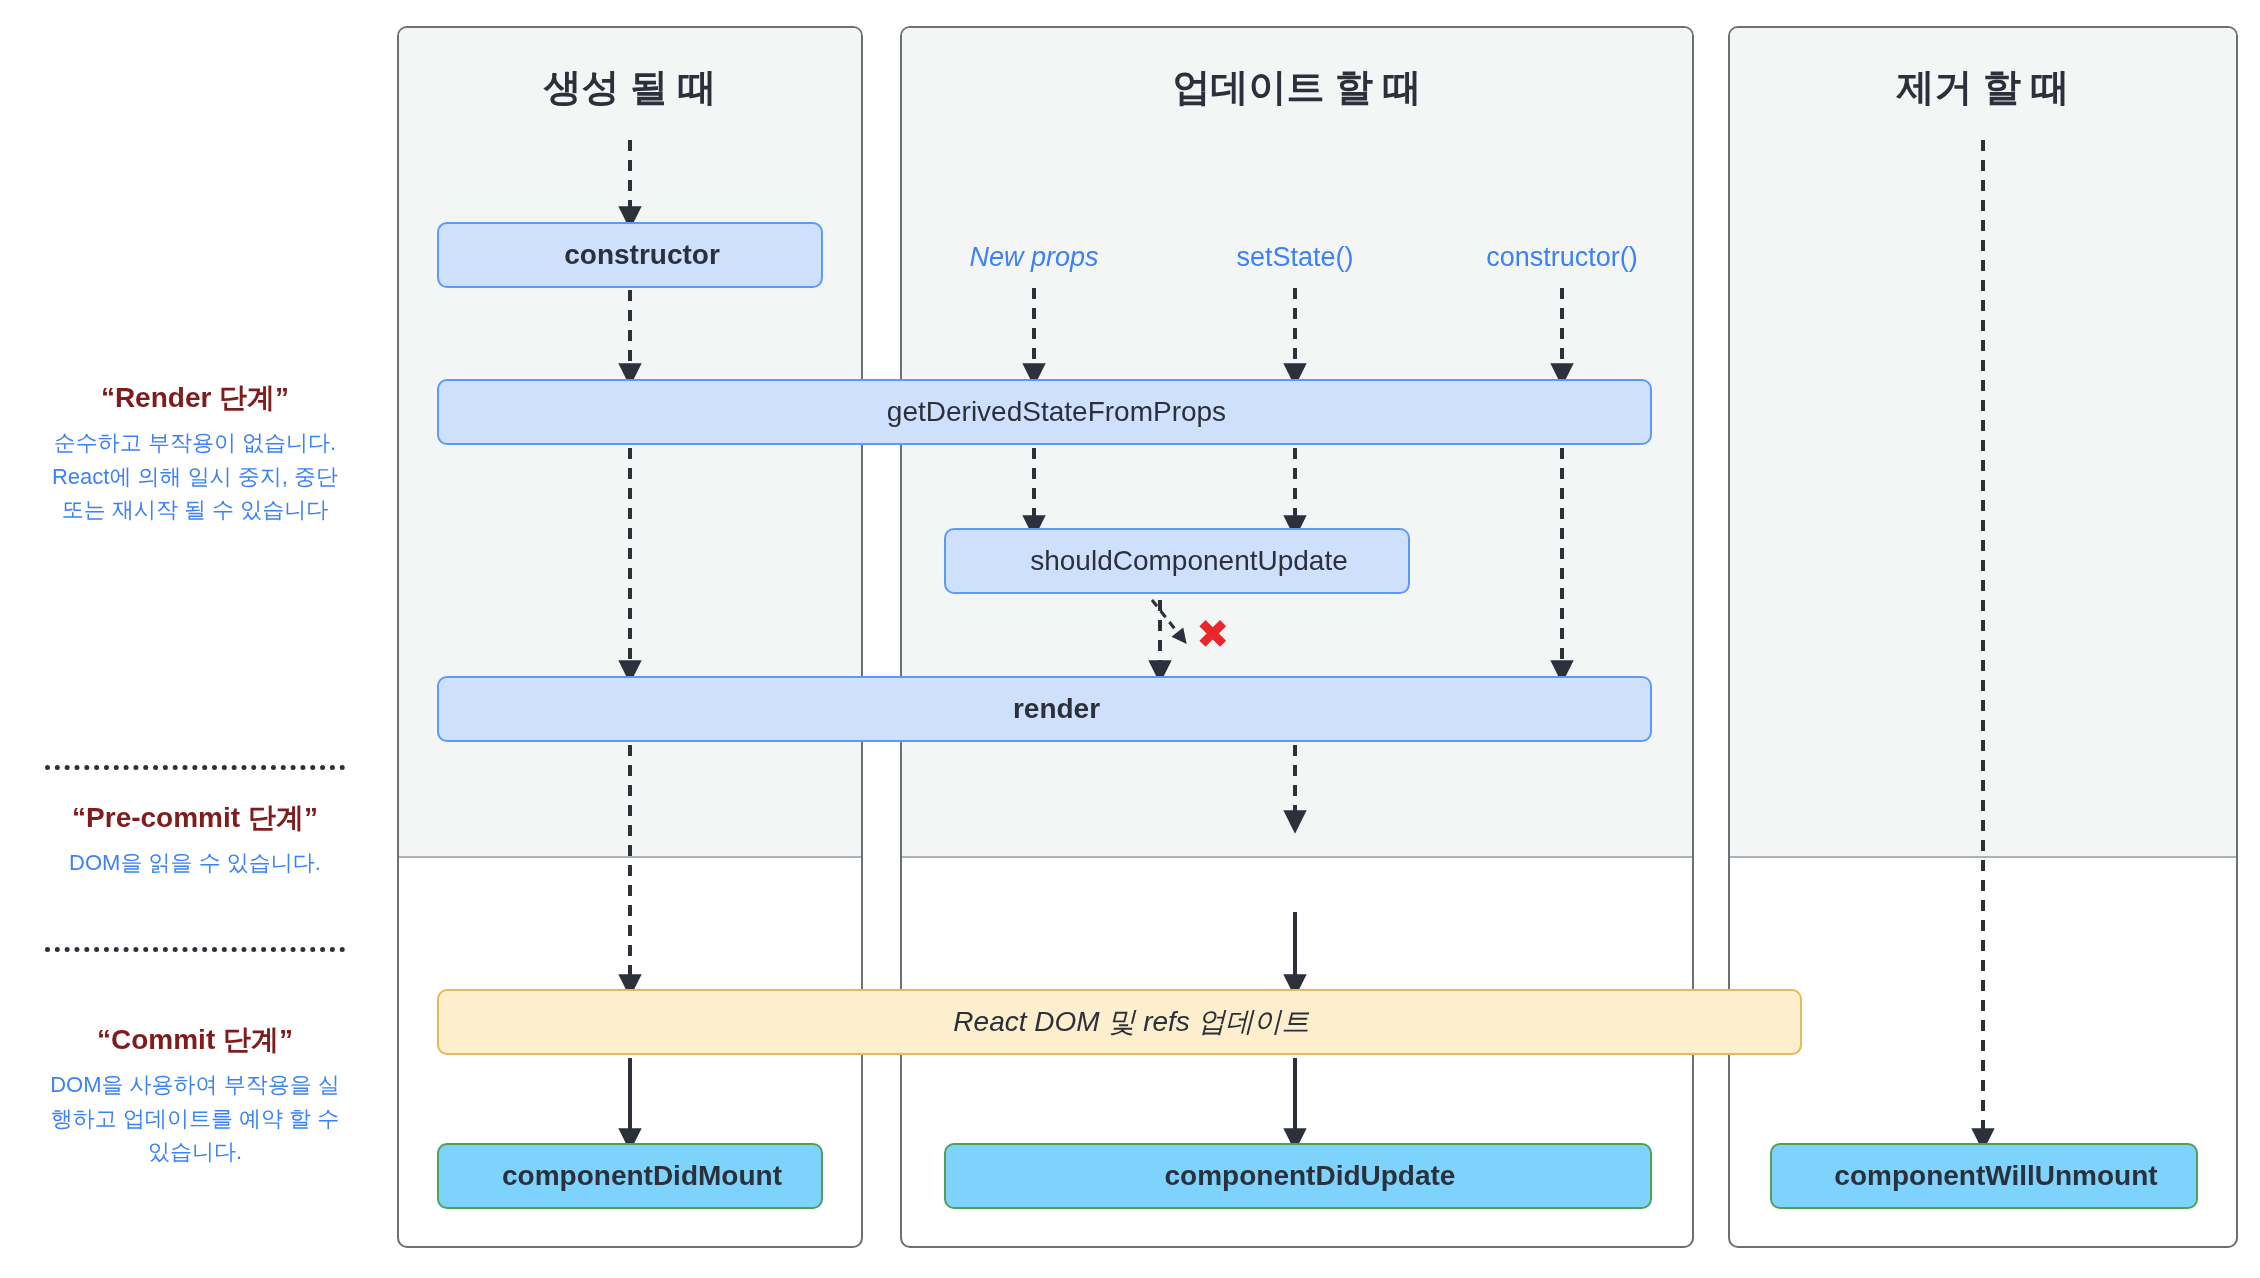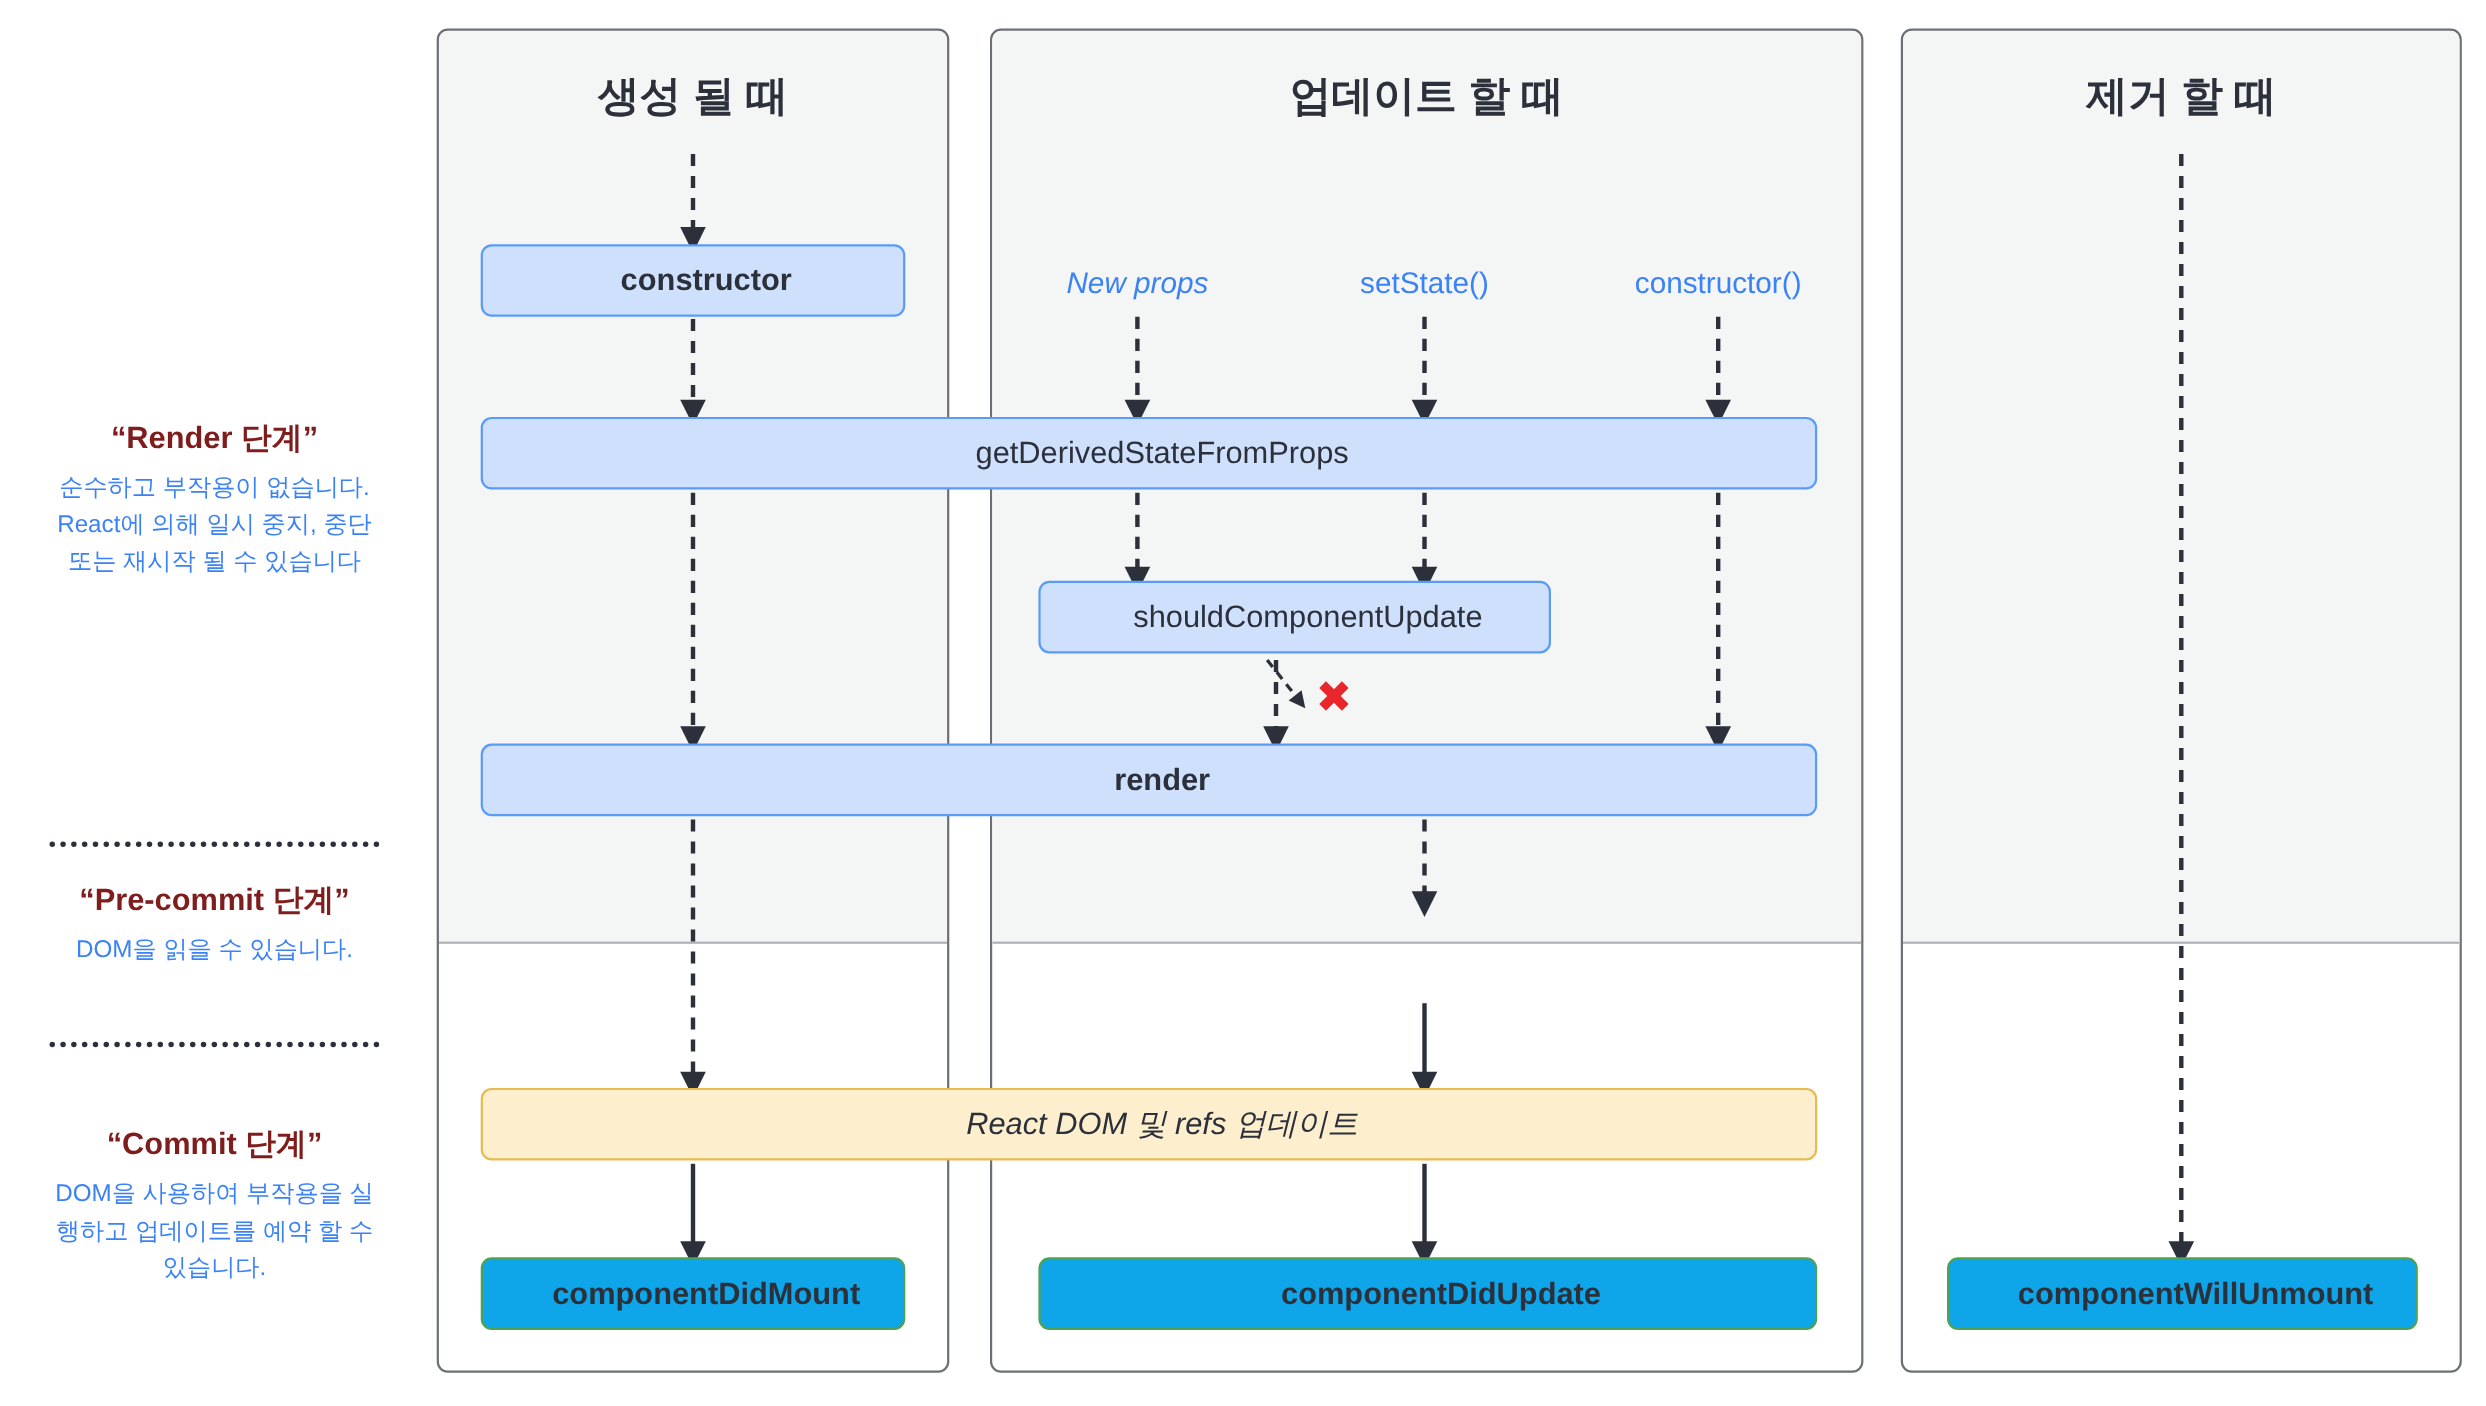--- a/index.html
+++ b/index.html
@@ -85,21 +85,21 @@
     align-items: center;
     justify-content: center;
     font-size: 28px;
     text-align: center;
     z-index: 6;
     line-height: 1.2;
     padding-left: 24px;
   }
   .node.blue   { background: #cfe0fd; border: 2px solid #5b9bf8; }
   .node.orange { background: #fdeecd; border: 2px solid #e7ba52; }
-  .node.green  { background: #0ea5e9; border: 2px solid #4fa155; }
+  .node.green  { background: #7dd3fc; border: 2px solid #4fa155; }
   .node.bold   { font-weight: bold; }
   .node.italic { font-style: italic; }
 
   
   .trigger {
     position: absolute;
     text-align: center;
     font-size: 27px;
     color: #3b82f6;
     white-space: nowrap;
@@ -214,21 +214,21 @@
 
   <div class="node blue bold" style="left:437px; top:222px; width:386px; height:66px;">constructor</div>
 
   <div class="node blue" style="left:437px; top:379px; width:1215px; height:66px;">getDerivedStateFromProps</div>
 
   <div class="node blue" style="left:944px; top:528px; width:466px; height:66px;">shouldComponentUpdate</div>
 
   <div class="node blue bold" style="left:437px; top:676px; width:1215px; height:66px;">render</div>
 
 
-  <div class="node orange italic" style="left:437px; top:989px; width:1215px; height:66px;">React DOM 및 refs 업데이트</div>
+  <div class="node orange italic" style="left:437px; top:989px; width:1365px; height:66px;">React DOM 및 refs 업데이트</div>
 
   <div class="node green bold" style="left:437px; top:1143px; width:386px; height:66px;">componentDidMount</div>
 
   <div class="node green bold" style="left:944px; top:1143px; width:708px; height:66px;">componentDidUpdate</div>
 
   <div class="node green bold" style="left:1770px; top:1143px; width:428px; height:66px;">componentWillUnmount</div>
 
 </div>
 
 </body></html>

